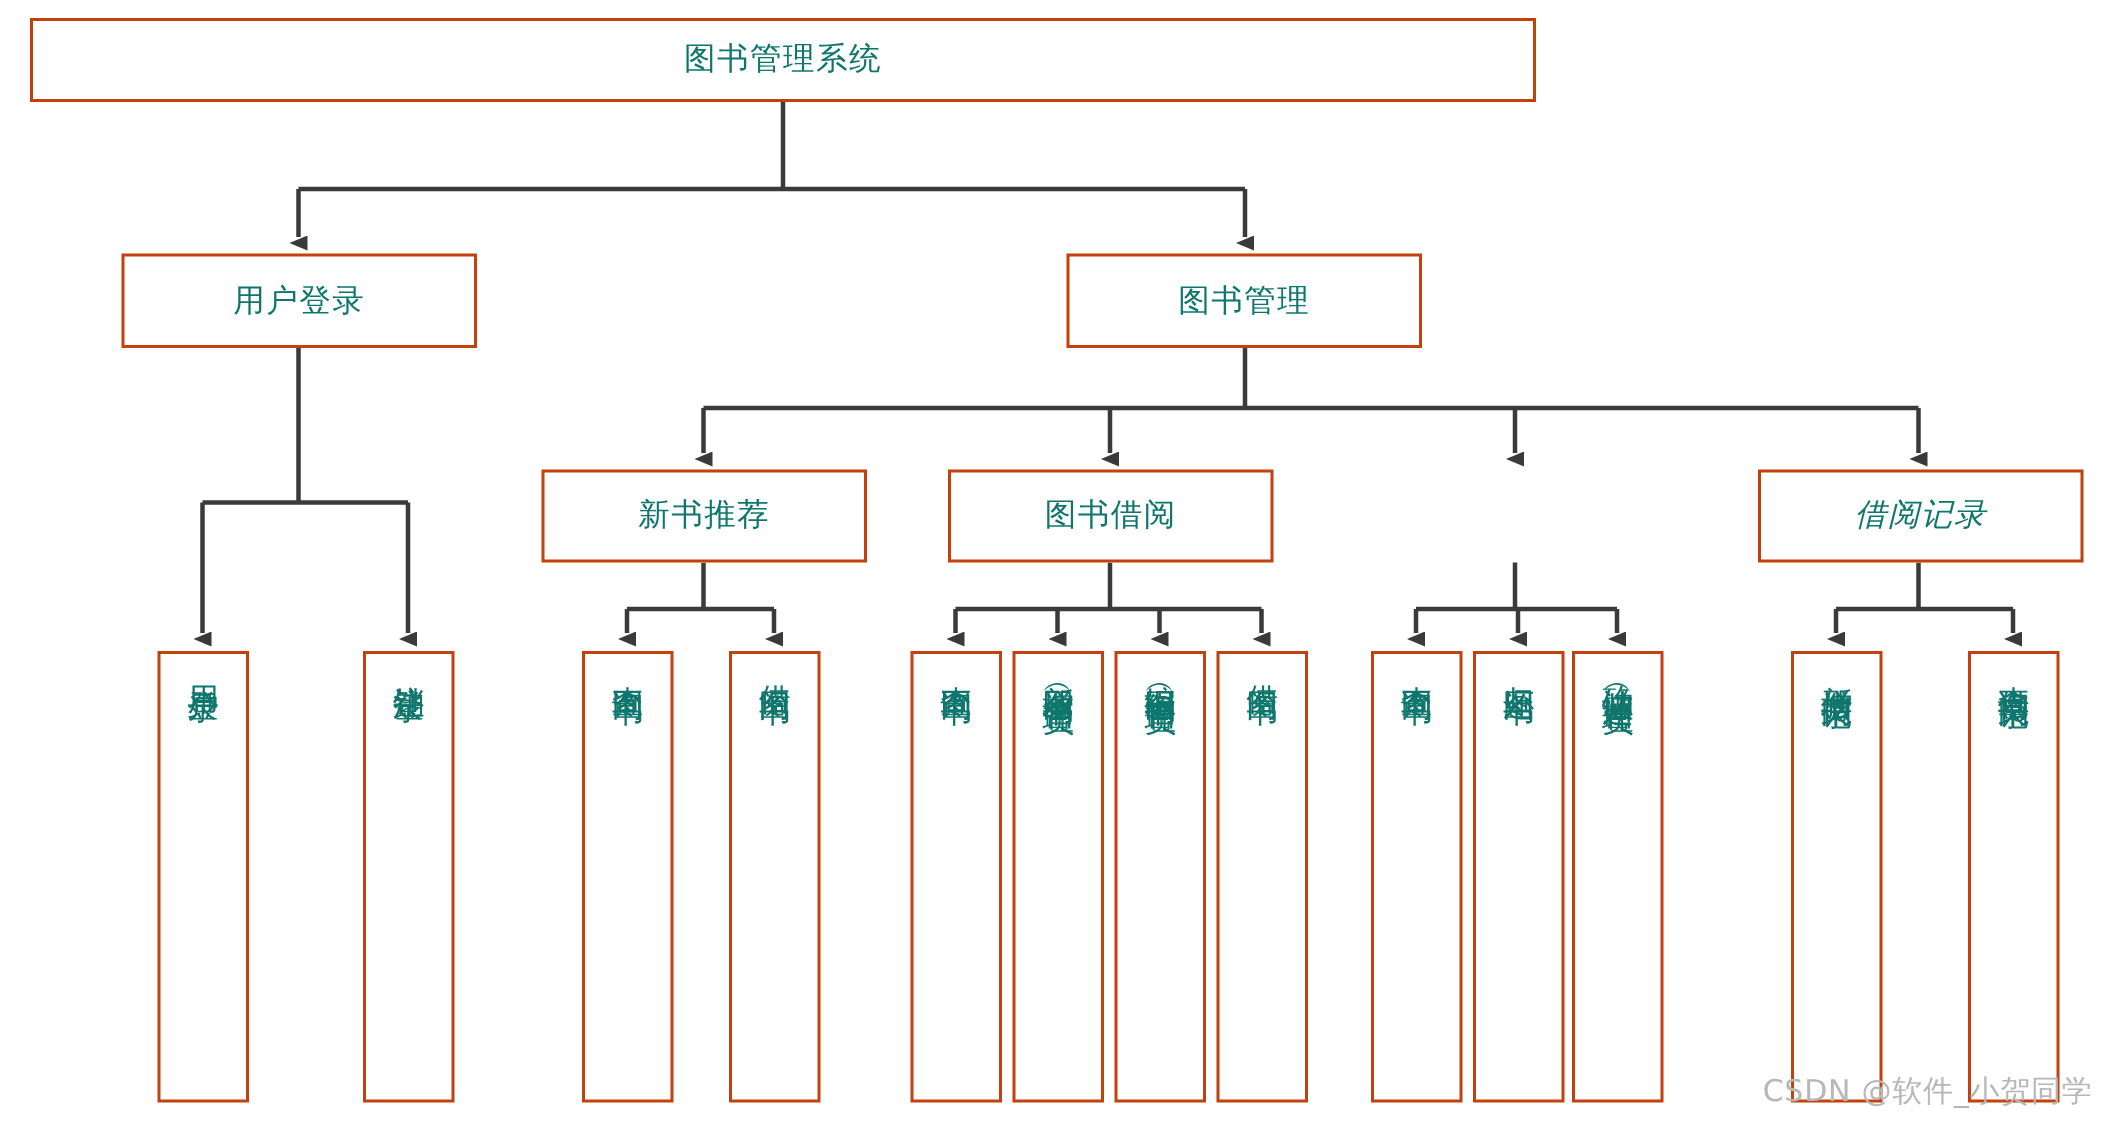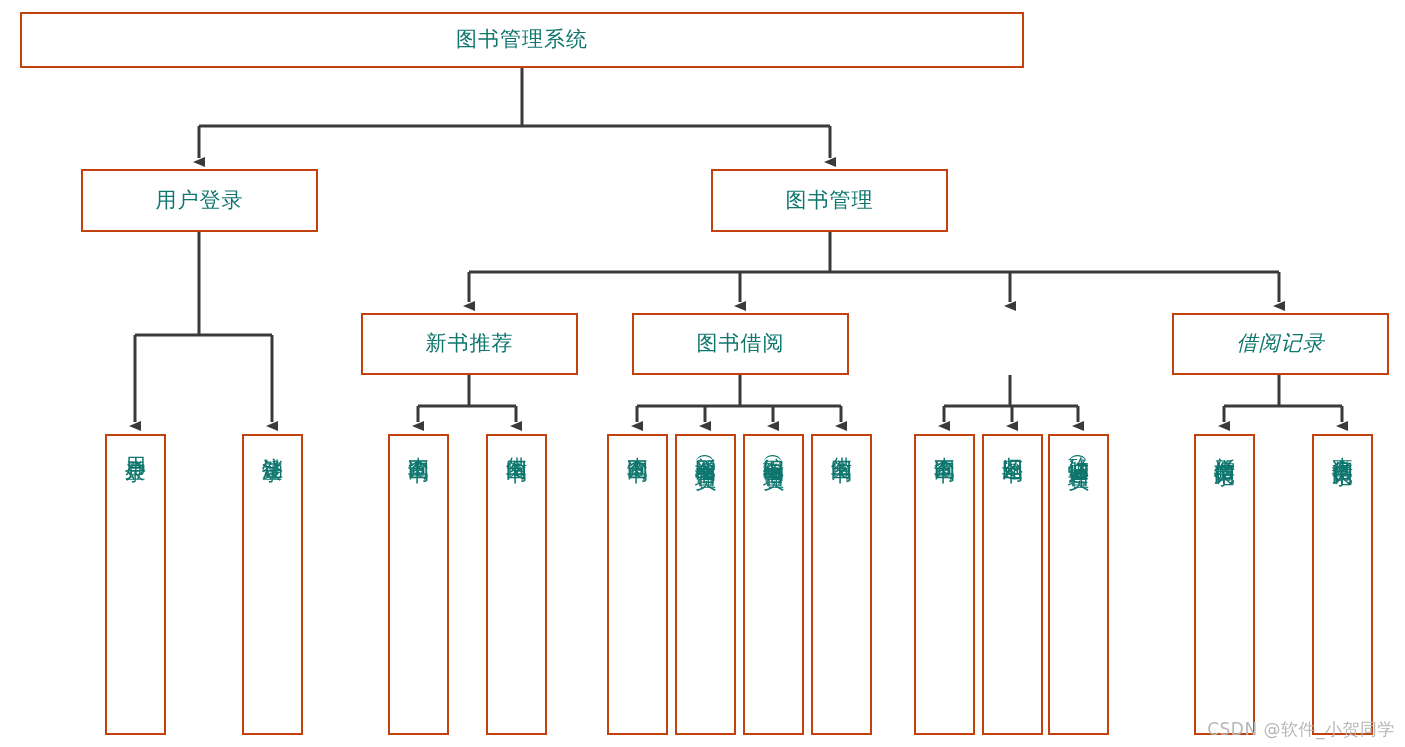--- a/index.html
+++ b/index.html
@@ -57,21 +57,21 @@
     display: block;
   }
   .node .htext {
     display: block;
     white-space: nowrap;
   }
   #watermark {
     position: absolute;
     right: 10px;
     bottom: 6px;
-    font-size: 17px;
+    font-size: 20px;
     color: #b7b7b7;
     letter-spacing: 0.5px;
     z-index: 5;
     white-space: nowrap;
   }
 </style>
 </head>
 <body>
 
 <div id="diagram-root">

